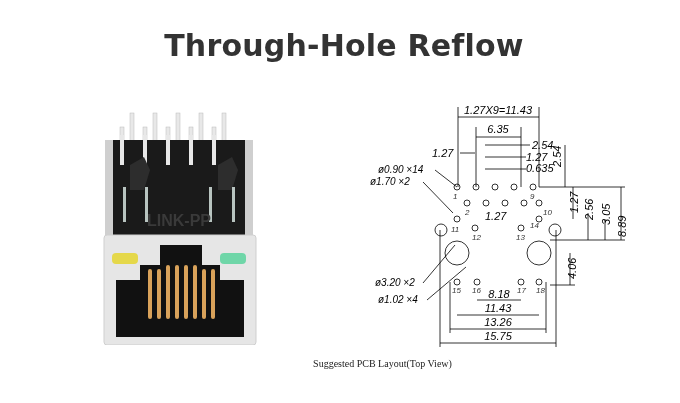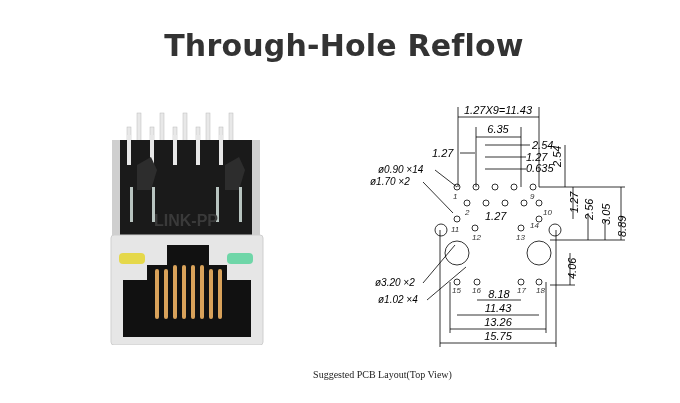--- a/index.html
+++ b/index.html
@@ -1,24 +1,24 @@
 <!DOCTYPE html>
 <html><head>
 <meta charset="utf-8">
 <style>
   html, body { margin:0; padding:0; }
   body { width:680px; height:403px; background:#ffffff; position:relative; overflow:hidden;
          font-family:"Liberation Sans", sans-serif; }
   .title { position:absolute; left:4px; top:28px; width:680px; text-align:center;
            font-family:"DejaVu Sans", sans-serif; font-weight:bold; font-size:30px;
            color:#333333; letter-spacing:0.2px; }
-  .photo { position:absolute; left:107px; top:105px; width:160px; height:240px; }
+  .photo { position:absolute; left:100px; top:105px; width:160px; height:240px; }
   .diagram { position:absolute; left:340px; top:95px; width:340px; height:300px;font-style:italic; }
   .caption { position:absolute; left:0; top:358px; width:680px; text-align:center; padding-left:85px; box-sizing:border-box;
-             font-family:"Liberation Serif", serif; font-size:10px; color:#222;margin-top:11px; }
+             font-family:"Liberation Serif", serif; font-size:10px; color:#222; }
   svg text { font-family:"Liberation Sans", sans-serif; }
 </style>
 </head>
 <body>
 
 <div class="title">Through-Hole Reflow</div>
 
 <div class="photo">
   <svg width="160" height="240" viewBox="0 0 160 240">
 

